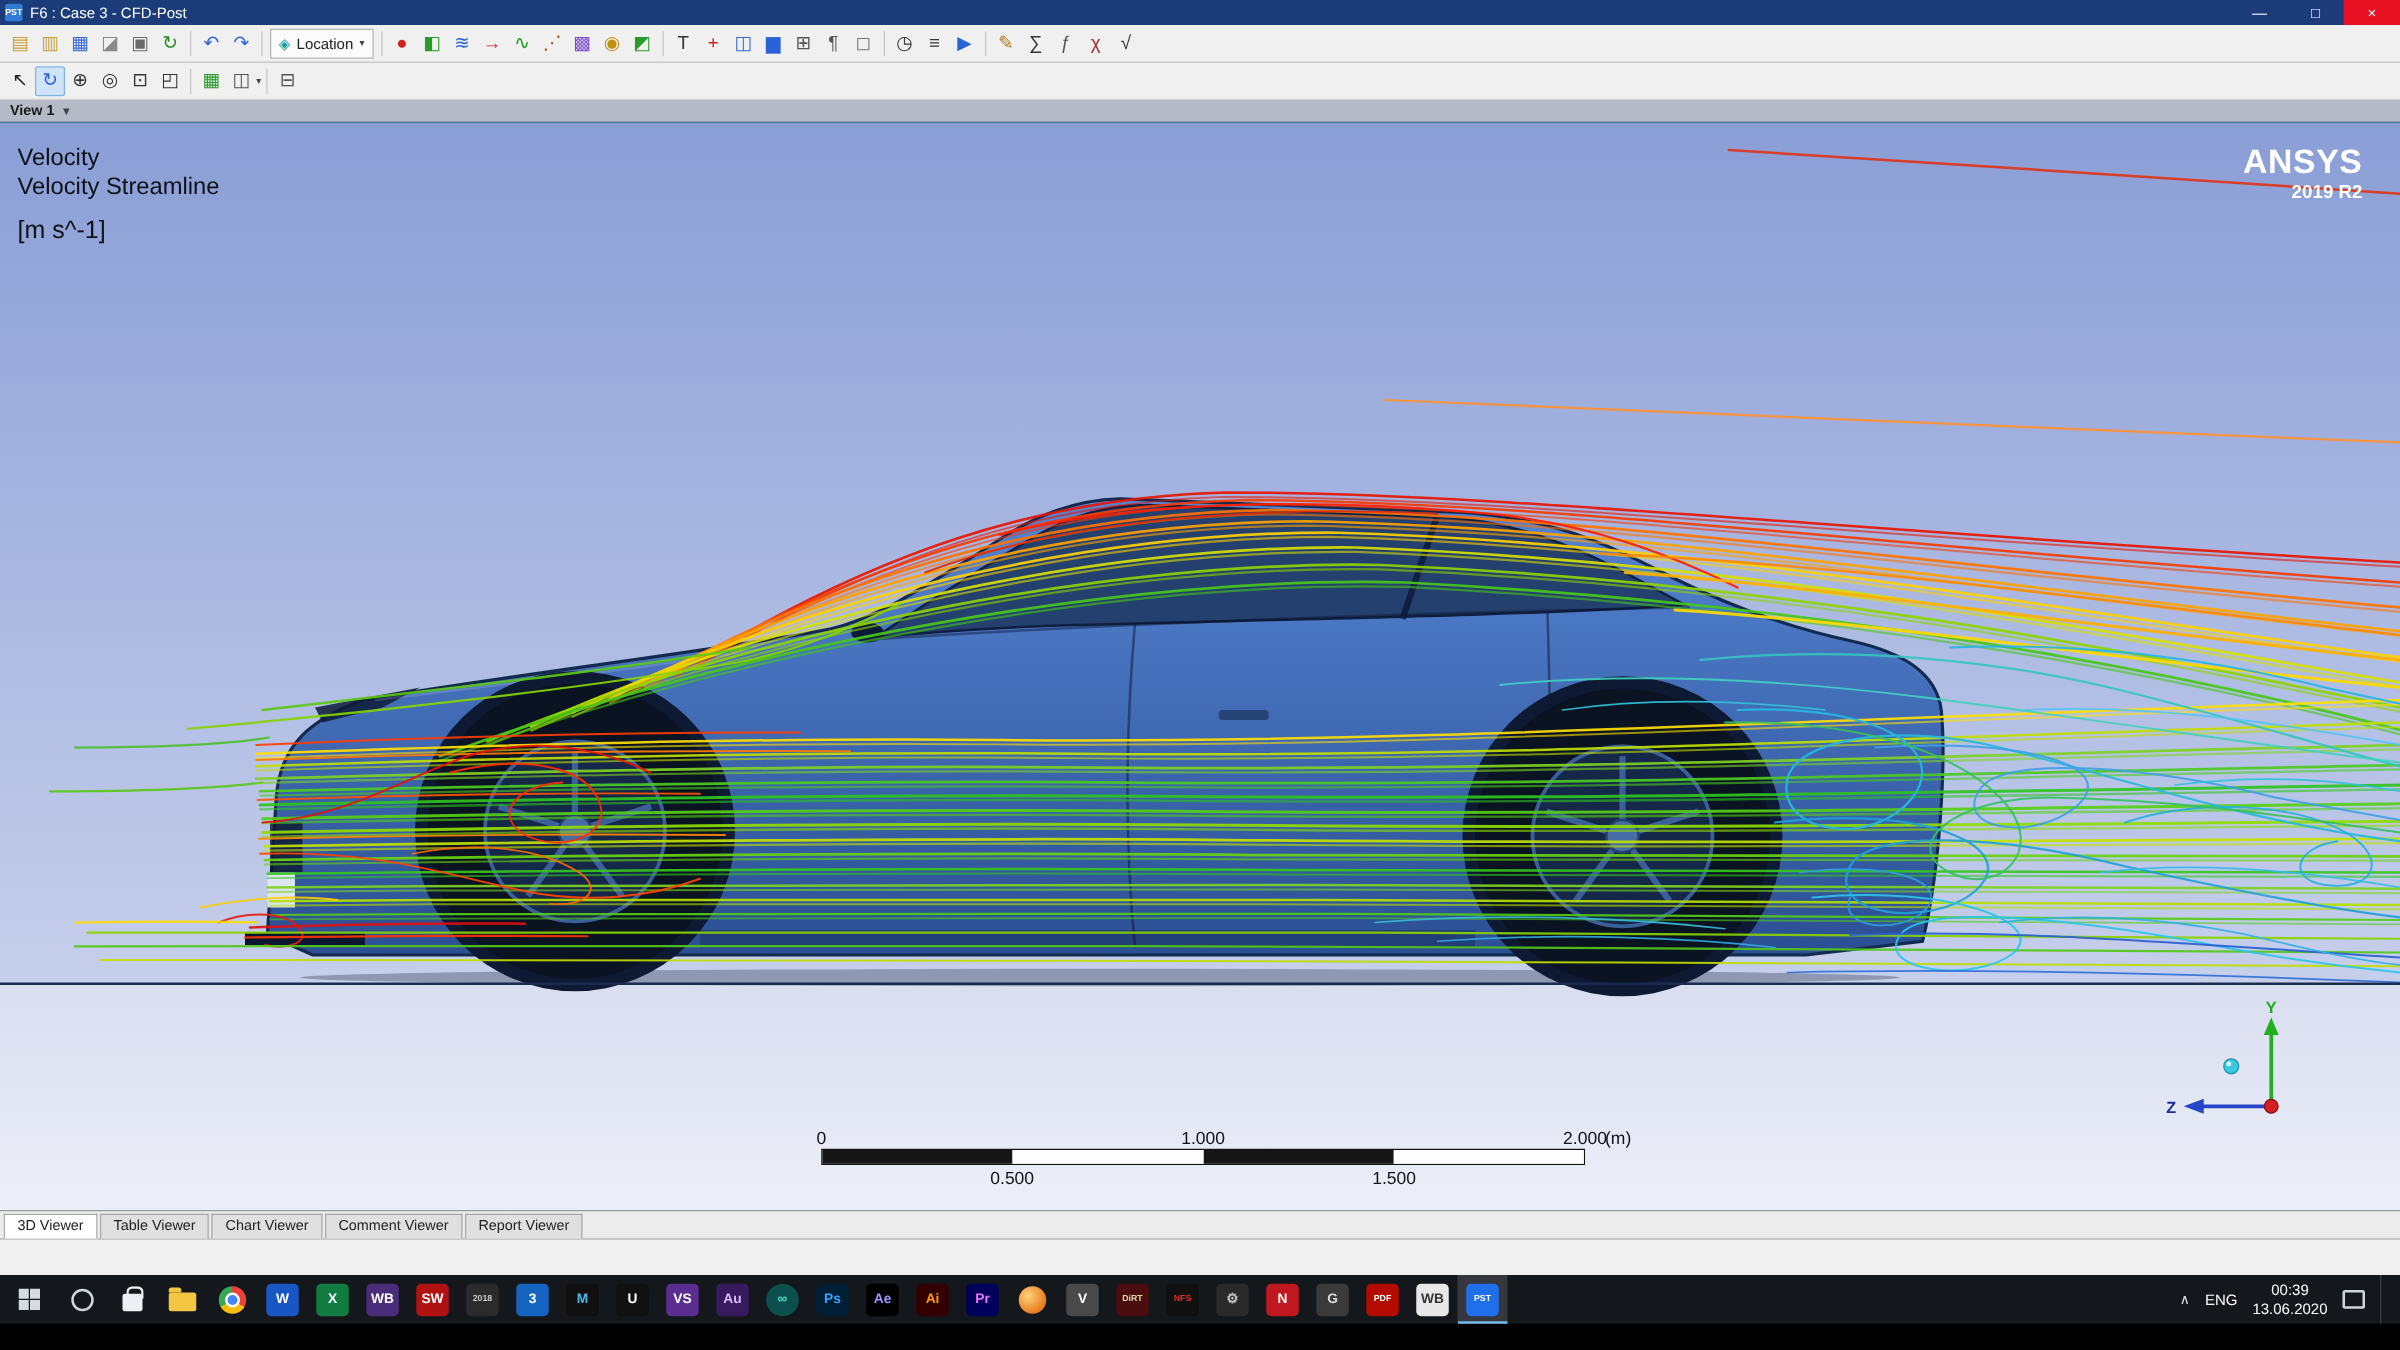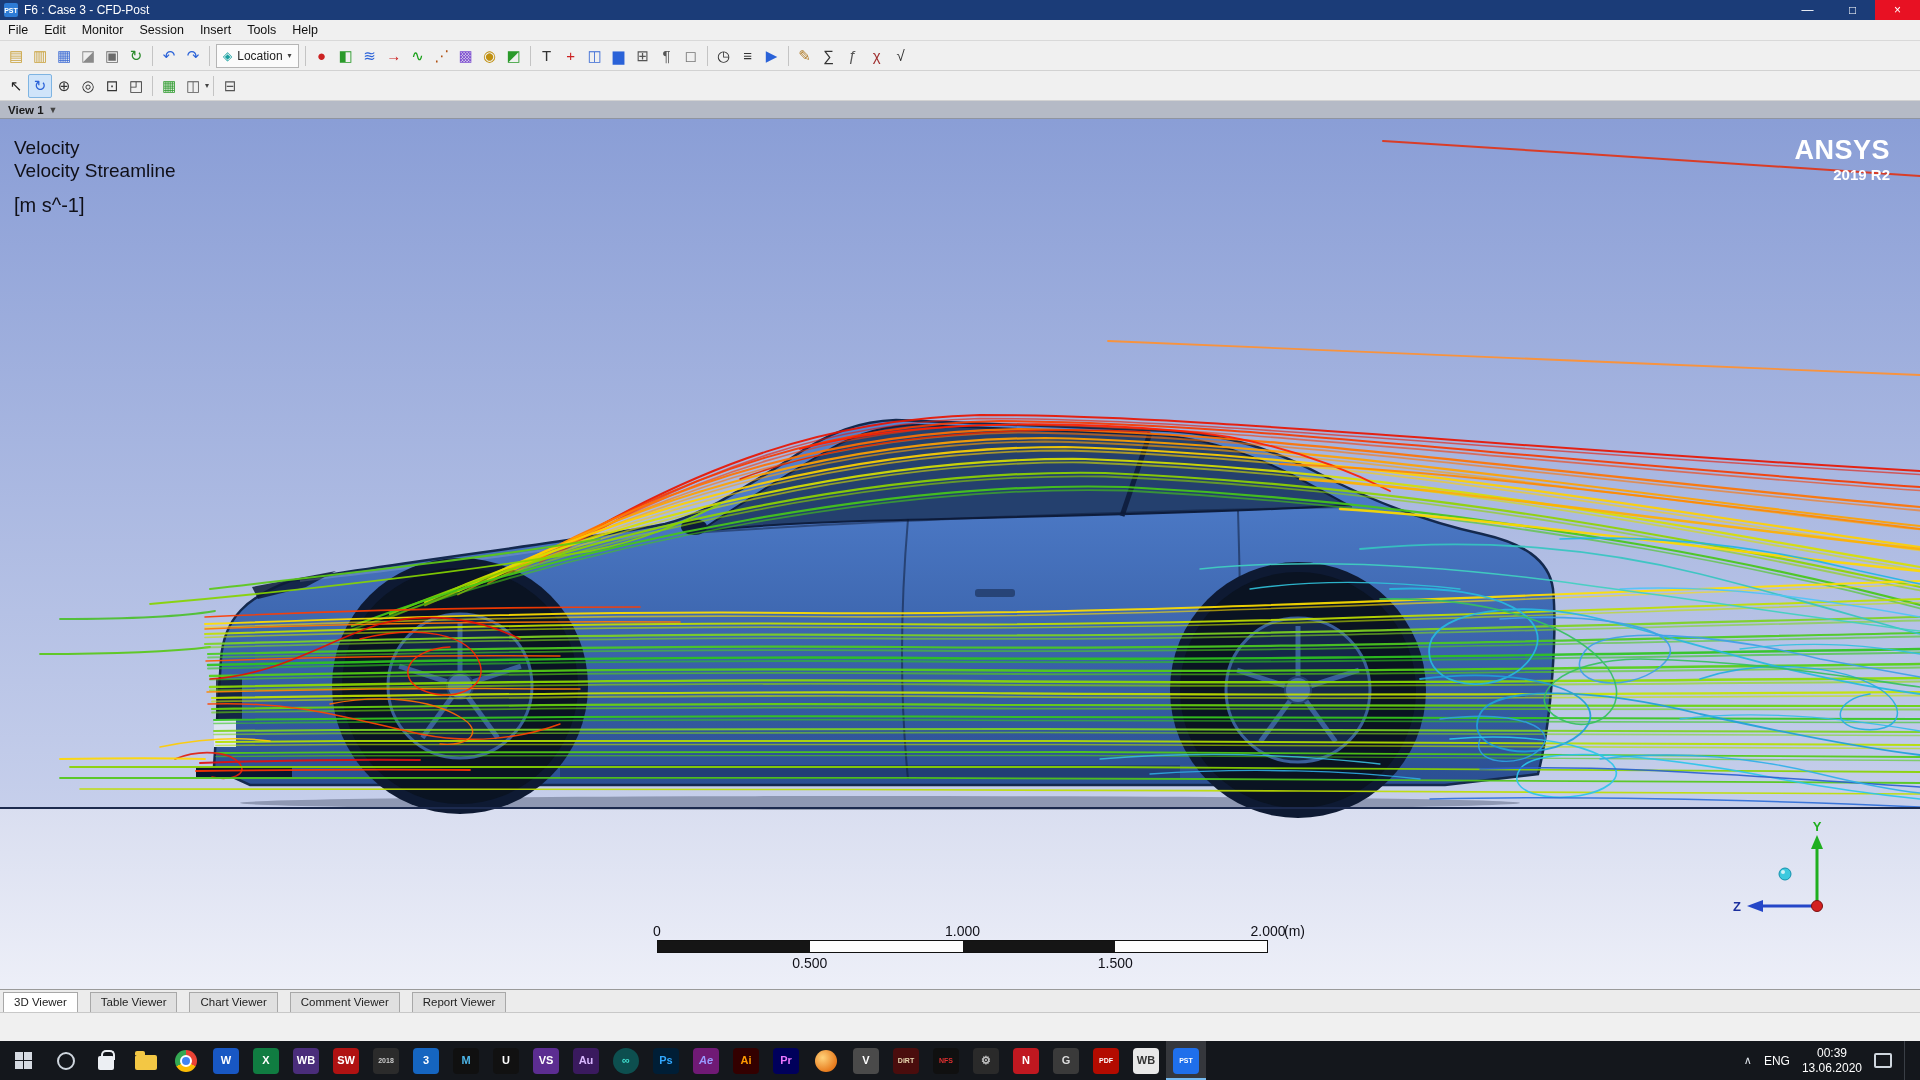--- a/index.html
+++ b/index.html
@@ -57,21 +57,21 @@
   .rb-t{left:75%;transform:translateX(-50%)}
   .ruler-bar{height:13px;margin-top:1px;border:1px solid #111;display:flex;background:#fff}
   .ruler-bar div{width:25%;height:100%}
   .seg-b{background:#151515}.seg-w{background:#fdfdfd}
   .ruler-bottom{margin-top:2px}
 
   #triad{position:absolute;left:1725px;top:702px;width:160px;height:110px}
 
   
   .viewer-tabs{height:23px;background:#ececec;border-top:1px solid #9a9a9a;display:flex;align-items:flex-end;padding-left:3px;font-size:11.5px;flex:0 0 auto}
-  .vtab{padding:3px 10px 4px;background:#e0e0e0;border:1px solid #a8a8a8;border-bottom:none;margin-right:12px;color:#222;white-space:nowrap}
+  .vtab{padding:3px 10px 4px;background:#e0e0e0;border:1px solid #a8a8a8;border-bottom:none;margin-right:2px;color:#222;white-space:nowrap}
   .vtab.active{background:#fff}
 
   .statusbar{height:29px;background:#f0f0f0;border-top:1px solid #c8c8c8;flex:0 0 auto}
 
   
   .taskbar{height:39px;background:#14171c;display:flex;align-items:center;color:#fff;flex:0 0 auto}
   .tb-start{width:46px;height:39px;display:flex;align-items:center;justify-content:center}
   .win-logo{display:grid;grid-template-columns:8px 8px;grid-template-rows:8px 8px;gap:1px}
   .win-logo i{background:#d6dbe2}
   .task-icon{width:40px;height:39px;display:flex;align-items:center;justify-content:center;position:relative}
@@ -99,29 +99,20 @@
 
   <div class="titlebar">
     <span class="app-badge">PST</span>
     <span>F6 : Case 3 - CFD-Post</span>
     <span class="tb-spacer"></span>
     <span class="win-btn">—</span>
     <span class="win-btn">□</span>
     <span class="win-btn close">×</span>
   </div>
 
-  <div class="menubar">
-      <div class="menu-item">File</div>
-      <div class="menu-item">Edit</div>
-      <div class="menu-item">Monitor</div>
-      <div class="menu-item">Session</div>
-      <div class="menu-item">Insert</div>
-      <div class="menu-item">Tools</div>
-      <div class="menu-item">Help</div>
-    </div>
 
   <div class="toolbar" id="toolbar-row1">
       <span class="tb-icon" title="load-results-icon" style="color: rgb(201, 161, 59);">▤</span>
       <span class="tb-icon" title="open-file-icon" style="color: rgb(201, 161, 59);">▥</span>
       <span class="tb-icon" title="save-project-icon" style="color: rgb(58, 106, 212);">▦</span>
       <span class="tb-icon" title="save-picture-icon" style="color: rgb(138, 138, 138);">◪</span>
       <span class="tb-icon" title="report-icon" style="color: rgb(106, 106, 106);">▣</span>
       <span class="tb-icon" title="refresh-icon" style="color: rgb(42, 138, 42);">↻</span>
       <div class="tb-sep"></div>
       <span class="tb-icon" title="undo-icon" style="color: rgb(42, 98, 216);">↶</span>
@@ -438,21 +429,21 @@
         <div class="task-icon" title="taskbar-audition">
           <span class="tile" style="background: rgb(58, 26, 94); color: rgb(217, 184, 255);">Au</span>
         </div>
         <div class="task-icon" title="taskbar-infinity-app">
           <span class="tile round" style="background: rgb(13, 79, 79); color: rgb(64, 224, 208);">∞</span>
         </div>
         <div class="task-icon" title="taskbar-photoshop">
           <span class="tile" style="background: rgb(0, 30, 54); color: rgb(49, 168, 255);">Ps</span>
         </div>
         <div class="task-icon" title="taskbar-after-effects">
-          <span class="tile" style="background: #701a75; color: rgb(153, 153, 255); font-style: italic;">Ae</span>
+          <span class="tile" style="background: #000000; color: rgb(153, 153, 255);">Ae</span>
         </div>
         <div class="task-icon" title="taskbar-illustrator">
           <span class="tile" style="background: rgb(51, 0, 0); color: rgb(255, 154, 0);">Ai</span>
         </div>
         <div class="task-icon" title="taskbar-premiere">
           <span class="tile" style="background: rgb(0, 0, 91); color: rgb(234, 119, 255);">Pr</span>
         </div>
         <div class="task-icon" title="taskbar-firefox">
           <span class="planet"></span>
         </div>

